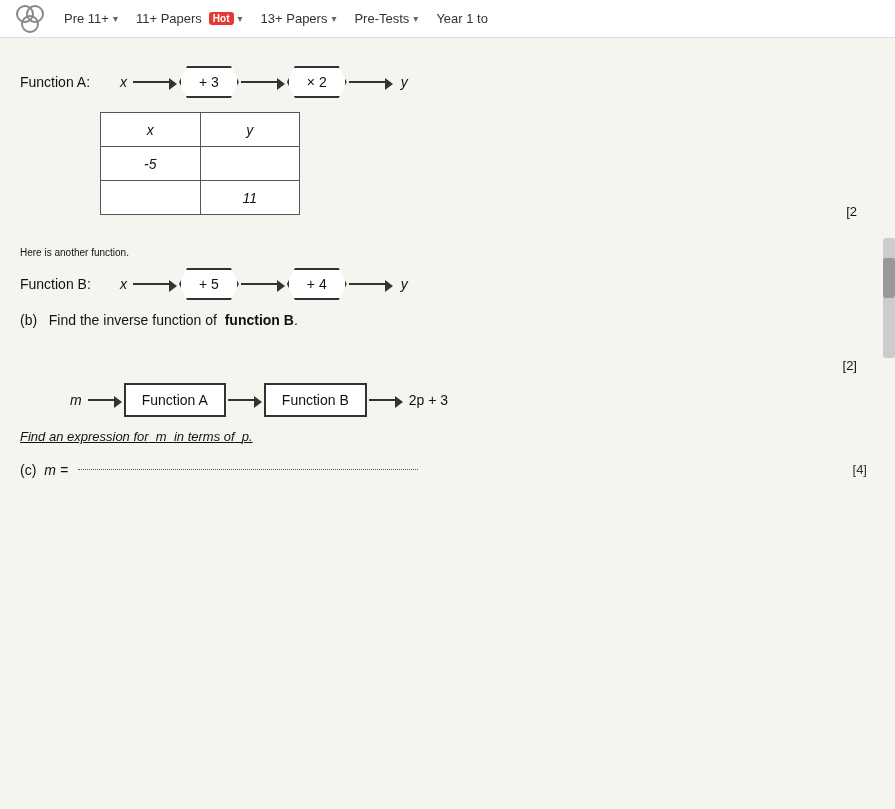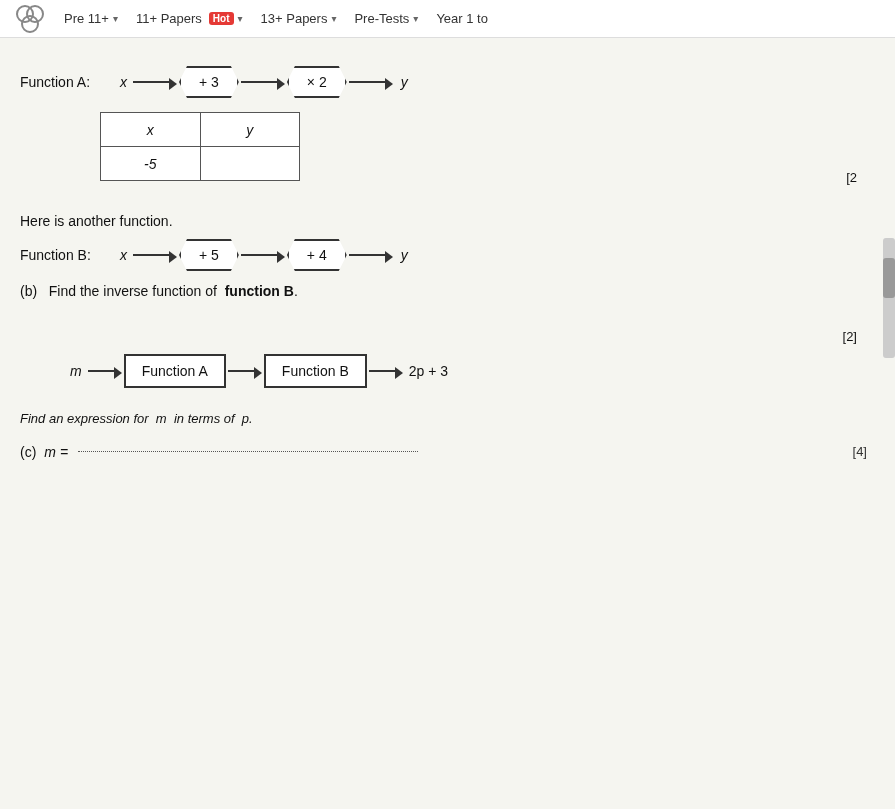--- a/index.html
+++ b/index.html
@@ -125,21 +125,21 @@
 
     .part-label {
       font-size: 14px;
       margin: 12px 0 6px 0;
     }
     .part-label b { font-weight: bold; }
 
     .section-divider { height: 10px; }
 
     .sub-text {
-      font-size: 14px;
+      font-size: 10px;
       margin: 8px 0 6px 0;
     }
 
     .answer-line {
       display: inline-block;
       border-bottom: 1px dotted #555;
       width: 340px;
       margin-left: 6px;
       vertical-align: bottom;
     }
@@ -166,23 +166,24 @@
       content: '';
       display: inline-block;
       border-top: 6px solid transparent;
       border-bottom: 6px solid transparent;
       border-left: 8px solid #333;
       vertical-align: middle;
     }
 
     .find-text {
       font-size: 13px;
-      margin-top: 21px;
+      margin-top: 10px;
       line-height: 1.6;
       font-style: italic;
+      text-decoration: underline;
     }
 
     .answer-row {
       display: flex;
       align-items: center;
       margin-top: 14px;
       font-size: 14px;
     }
     .part-c-label {
       font-size: 14px;
@@ -285,20 +286,24 @@
         <thead>
           <tr>
             <th><i>x</i></th>
             <th><i>y</i></th>
           </tr>
         </thead>
         <tbody>
           <tr>
             <td>-5</td>
             <td></td>
+          </tr>
+          <tr>
+            <td></td>
+            <td>11</td>
           </tr>
         </tbody>
       </table>
     </div>
     <div style="position:absolute; right:18px; bottom: -4px; font-size:13px;">[2</div>
   </div>
 
   <div class="section-divider"></div>
 
   <div class="sub-text">Here is another function.</div>

